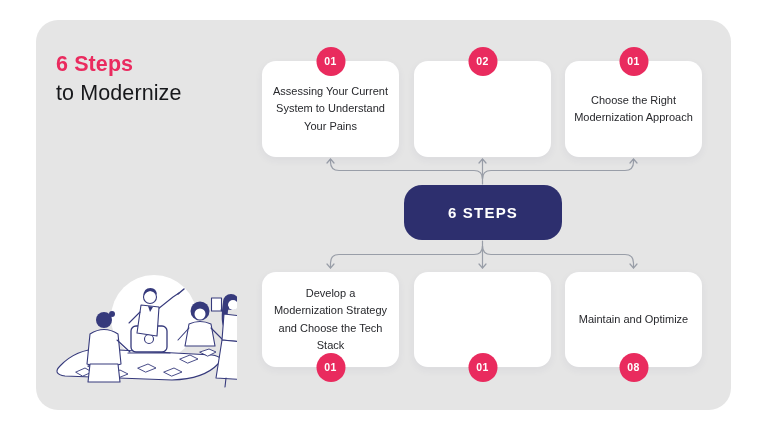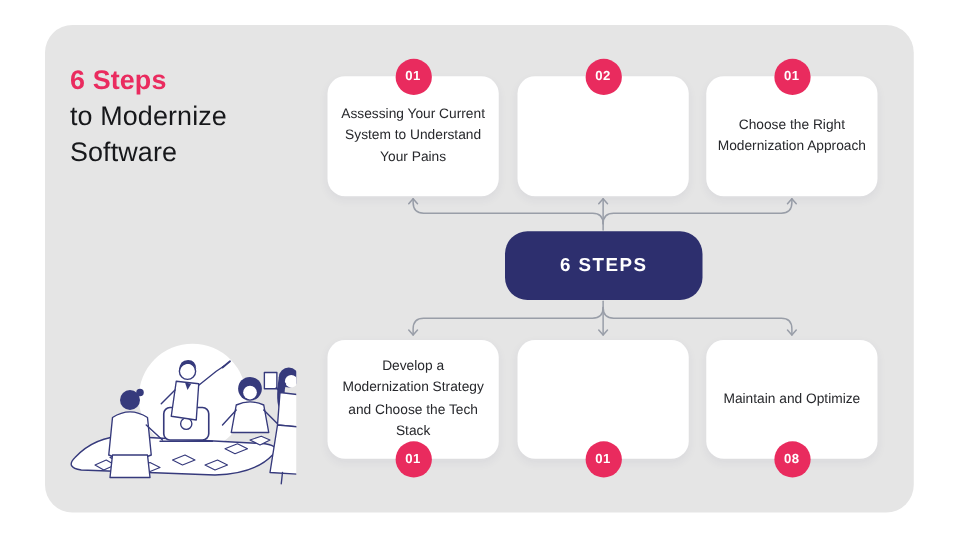--- a/index.html
+++ b/index.html
@@ -48,21 +48,20 @@
 </style>
 </head>
 <body>
 
 <div class="page">
   <div class="canvas">
 
     <h1 class="title" style="margin:0;">
       <span class="line accent">6 Steps</span>
       <span class="line">to Modernize</span>
-      <span class="line">Software</span>
     </h1>
 
     <svg class="connectors" width="695" height="390" viewBox="0 0 695 390">
       <g stroke="#999ea8" stroke-width="1.2" fill="none" stroke-linecap="round" stroke-linejoin="round">
 
         <path d="M446.5 164 L446.5 139"></path>
         <path d="M443 143 L446.5 139 L450 143"></path>
 
         <path d="M446.5 159 Q446.5 150.5 438 150.5 L303 150.5 Q294.5 150.5 294.5 142 L294.5 139"></path>
         <path d="M291 143 L294.5 139 L298 143"></path>

